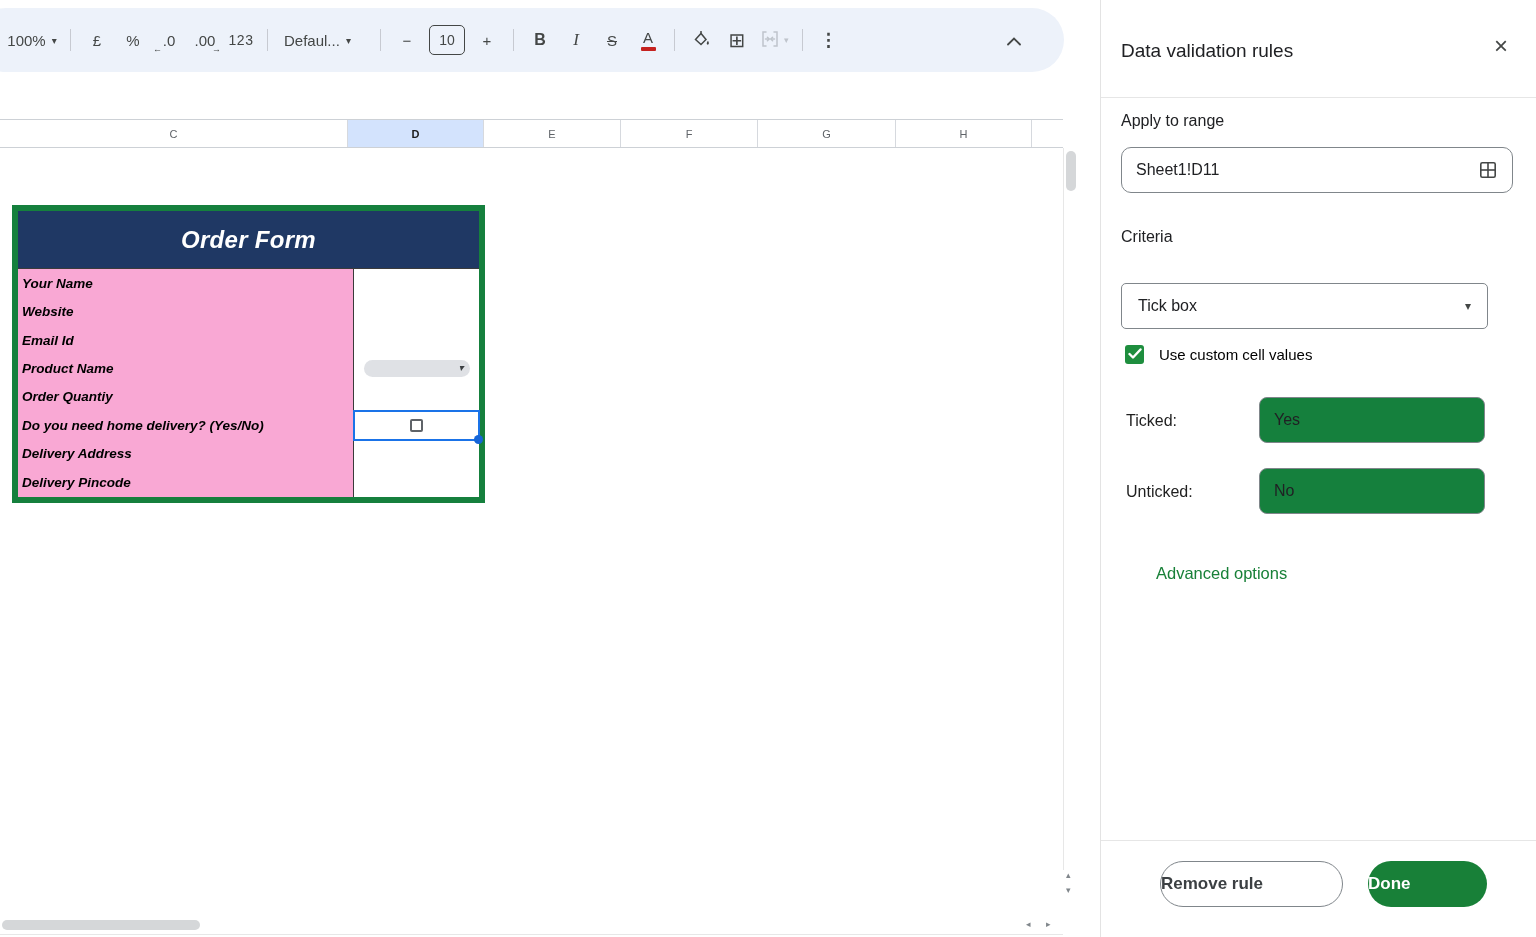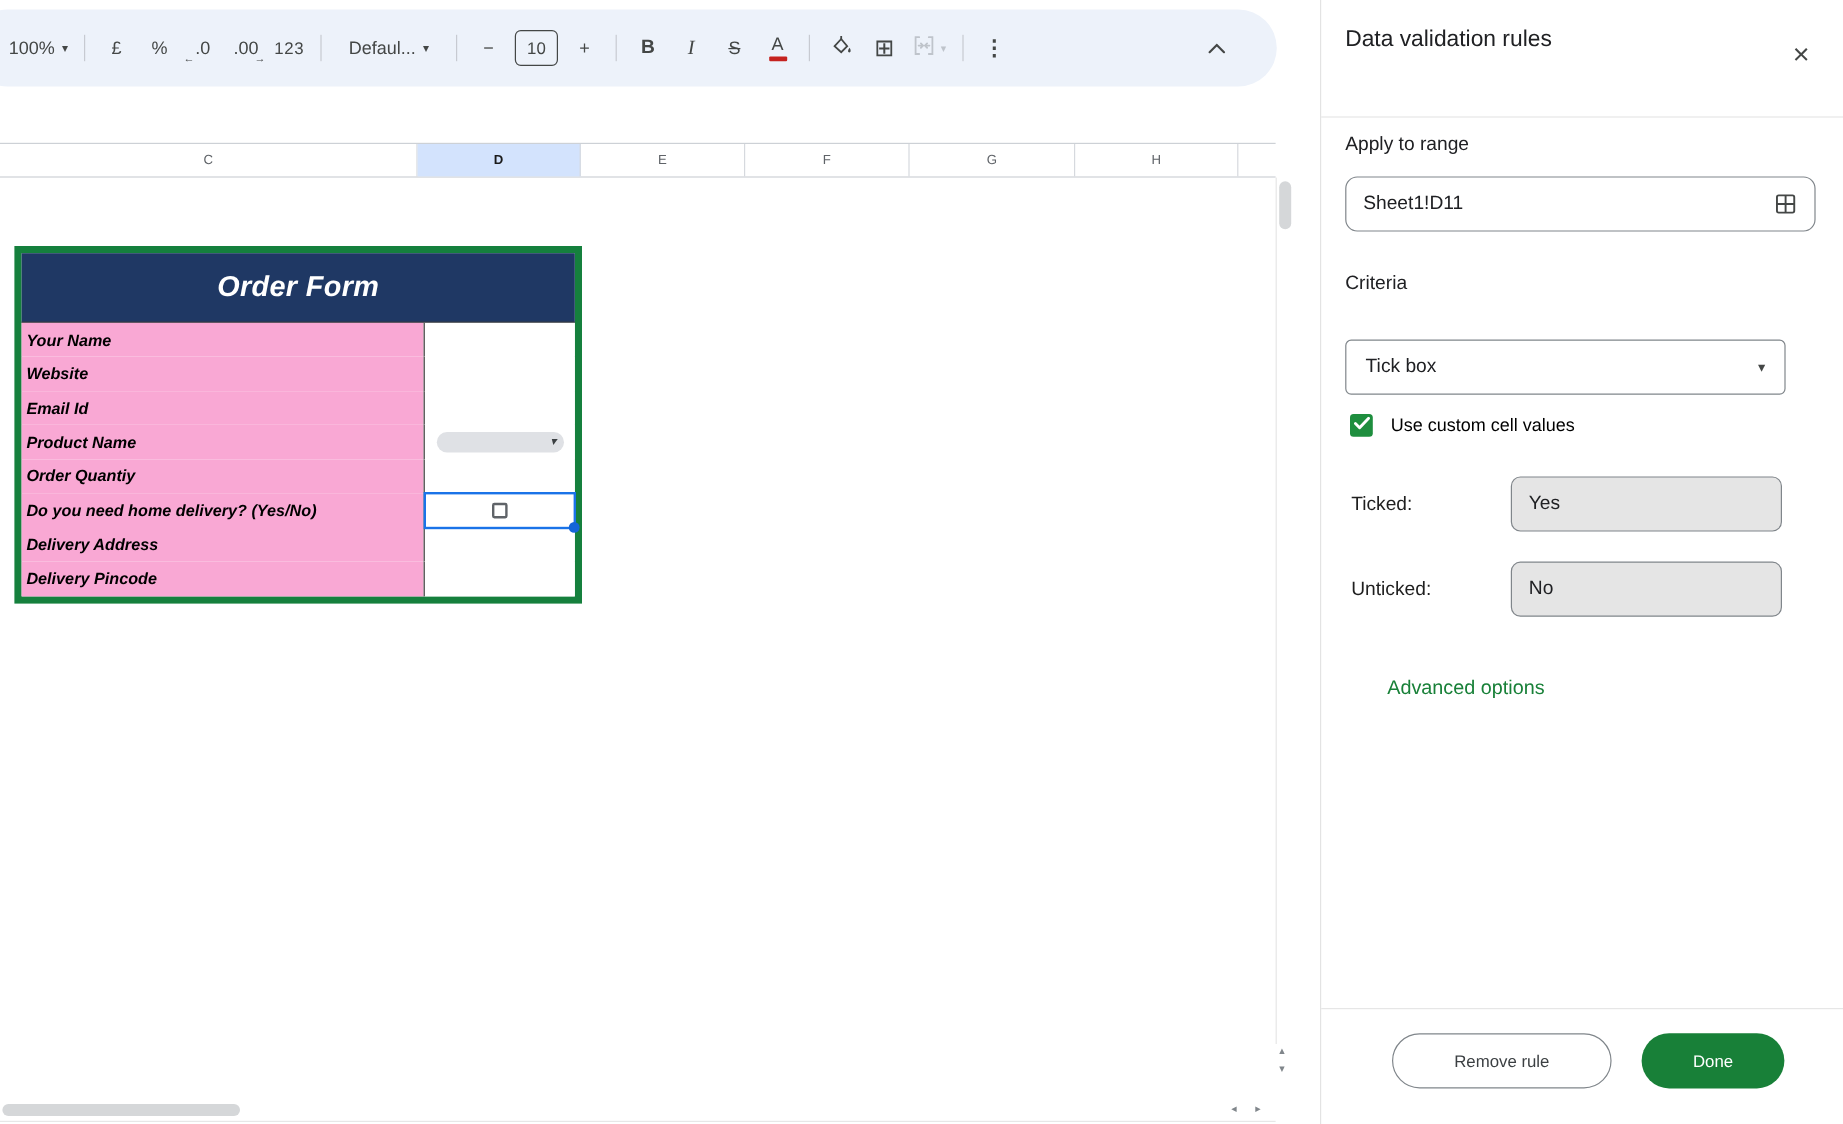--- a/index.html
+++ b/index.html
@@ -21,21 +21,21 @@
     position:relative; user-select:none;
   }
   .tdivider{ width:1px; height:22px; background:#c7cad1; margin:0 8px; }
   .caret{ font-size:10px; color:#444746; margin-left:6px; }
   .caret.small{ font-size:9px; margin-left:4px; }
   .zoom-btn{ min-width:60px; }
   .dec-wrap{ position:relative; }
   .dec-arrow{ position:absolute; font-size:9px; bottom:4px; }
   .dec-arrow.left{ left:2px; }
   .dec-arrow.right{ right:2px; }
-  .font-btn{ min-width:96px; justify-content:center; padding:0 8px; }
+  .font-btn{ min-width:96px; justify-content:flex-start; padding:0 8px; }
   .fontsize-box{
     width:36px; height:30px; border:1.5px solid #444746; border-radius:5px;
     display:flex; align-items:center; justify-content:center; font-size:14px; margin:0 4px;
   }
   .b-bold{ font-weight:700; font-size:16px; }
   .b-italic{ font-style:italic; font-family:"Liberation Serif", serif; font-size:17px; }
   .b-strike{ text-decoration:line-through; font-size:15px; }
   .b-color{ display:flex; flex-direction:column; align-items:center; line-height:1; }
   .b-color .letter{ font-size:15px; font-weight:500; }
   .b-color .bar{ width:15px; height:4px; background:#c5221f; margin-top:2px; border-radius:1px; }
@@ -82,21 +82,21 @@
 
   
   .vscroll-line{ position:absolute; left:1063px; top:148px; width:1px; height:722px; background:#e7e7e7; }
   .vthumb{ position:absolute; left:1066px; top:151px; width:10px; height:40px; background:#d5d7d9; border-radius:5px; }
   .scroll-arrow{ position:absolute; font-size:9px; color:#80868b; cursor:pointer; line-height:1; }
   .hthumb{ position:absolute; left:2px; top:920px; width:198px; height:10px; background:#d5d7d9; border-radius:5px; }
   .sheet-bottom-line{ position:absolute; left:0; top:934px; width:1063px; height:1px; background:#e7e7e7; }
 
   
   .panel{ position:absolute; left:1100px; top:0; width:436px; height:937px; background:#fff; border-left:1px solid #e3e3e3; }
-  .p-title{ position:absolute; left:20px; top:22px; font-size:19px; color:#202124;text-align:right; }
+  .p-title{ position:absolute; left:20px; top:40px; font-size:19px; color:#202124;text-align:right; }
   .p-close{ position:absolute; right:28px; top:34px; font-size:24px; color:#444746; line-height:1; cursor:pointer; font-weight:400; }
   .p-div{ position:absolute; left:0; right:0; height:1px; background:#e6e6e6; }
   .p-div1{ top:97px; } .p-div2{ top:840px; }
   .p-label{ position:absolute; left:20px; font-size:16px; font-weight:500; color:#202124; }
   .range-box{
     position:absolute; left:20px; top:147px; width:392px; height:46px;
     border:1px solid #80868b; border-radius:10px; display:flex; align-items:center;
     padding:0 14px; font-size:16px; color:#202124; cursor:text; background:#fff;
   }
   .range-grid-icon{ margin-left:auto; display:flex; cursor:pointer; }
@@ -106,24 +106,24 @@
     padding:0 16px; font-size:16px; cursor:pointer; background:#fff;margin-top:20px;
   }
   .criteria-box .caret{ margin-left:auto; font-size:12px; }
   .custom-row{ position:absolute; left:24px; top:345px; display:flex; align-items:center; gap:15px; cursor:pointer; }
   .green-cbx{ width:19px; height:19px; background:#1e8e3e; border-radius:3px; display:flex; align-items:center; justify-content:center; }
   .custom-label{ font-size:15px; color:#000000; }
   .tick-label{ position:absolute; left:25px; font-size:16px; color:#1f1f1f; }
   .tick-input{
     position:absolute; left:158px; width:226px; height:46px; border:1px solid #80868b;
     border-radius:8px; padding:0 14px; font-size:16px; color:#202124;
-    font-family:"Liberation Sans", sans-serif; background:#e5e5e5; outline:none;
+    font-family:"Liberation Sans", sans-serif; background:#15803d; outline:none;
   }
   .advanced{ position:absolute; left:55px; top:564px; color:#188038; font-size:16.5px; font-weight:500; cursor:pointer; }
-  .btn{ display:flex; align-items:center; justify-content:center; cursor:pointer; font-weight:400; font-size:14px; }
+  .btn{ display:flex; align-items:center; cursor:pointer; font-weight:700; font-size:17px; }
   .btn-remove{
     position:absolute; left:59px; top:861px; width:183px; height:46px;
     border:1px solid #80868b; border-radius:24px; background:#fff; color:#3c4043;
   }
   .btn-done{
     position:absolute; left:267px; top:861px; width:119px; height:46px;
     border:none; border-radius:24px; background:#188038; color:#fff;
   }
 </style>
 </head>

